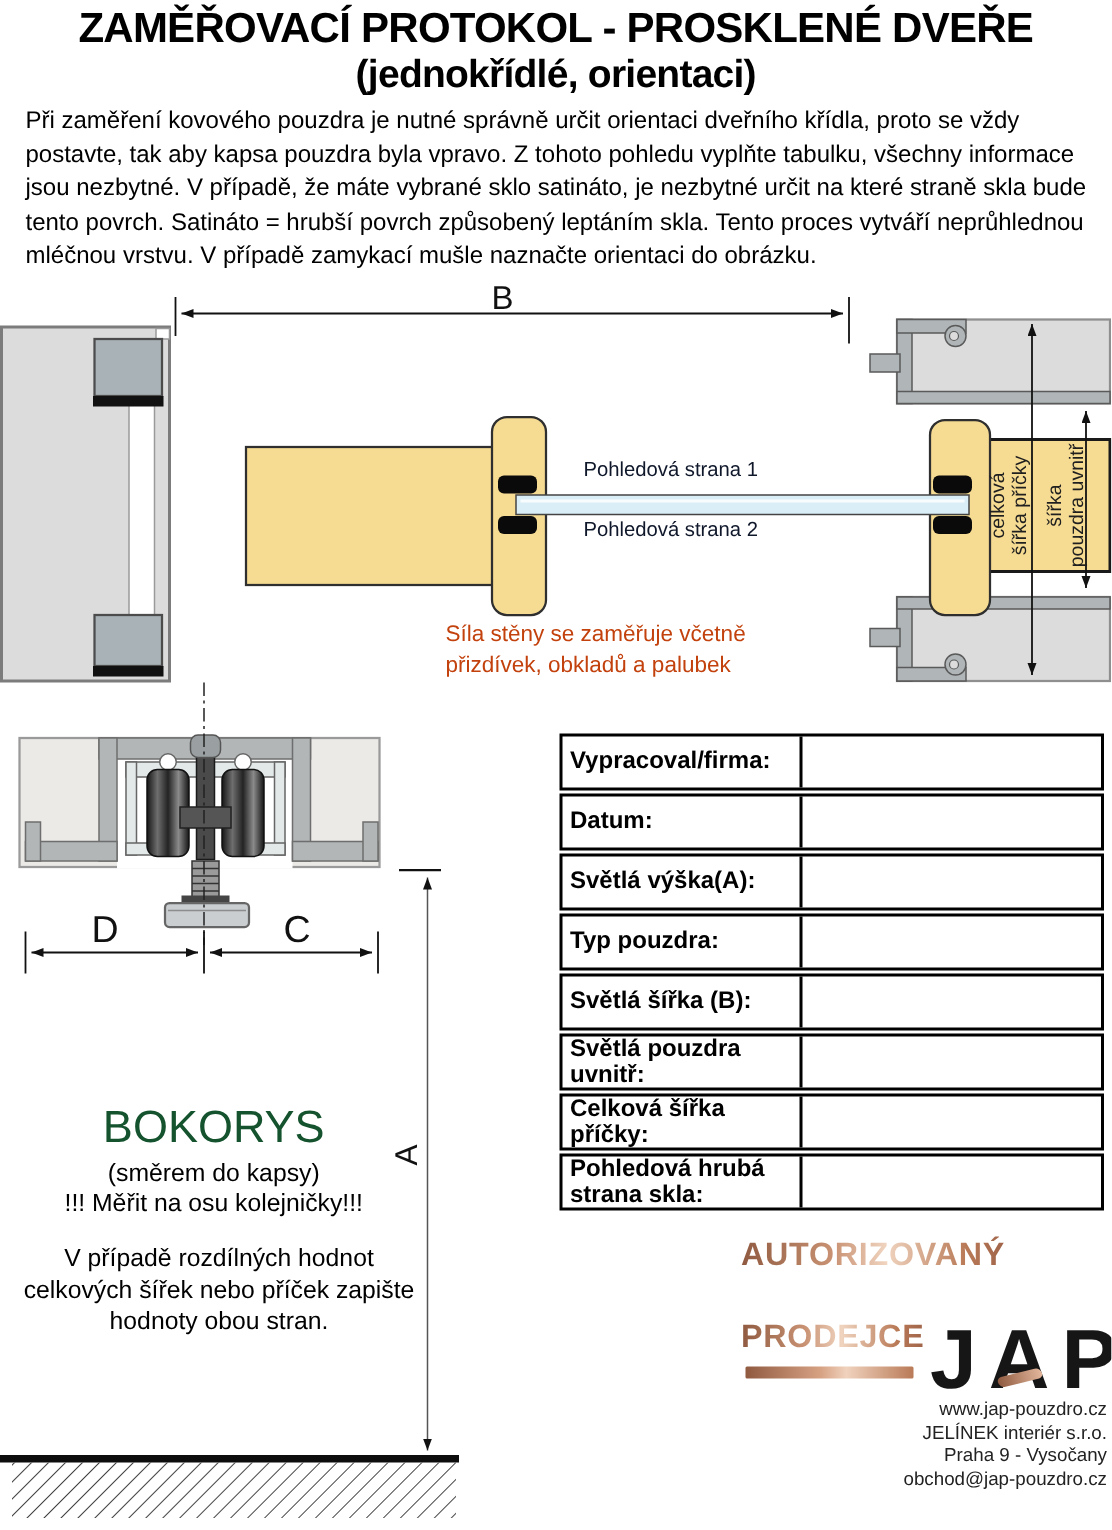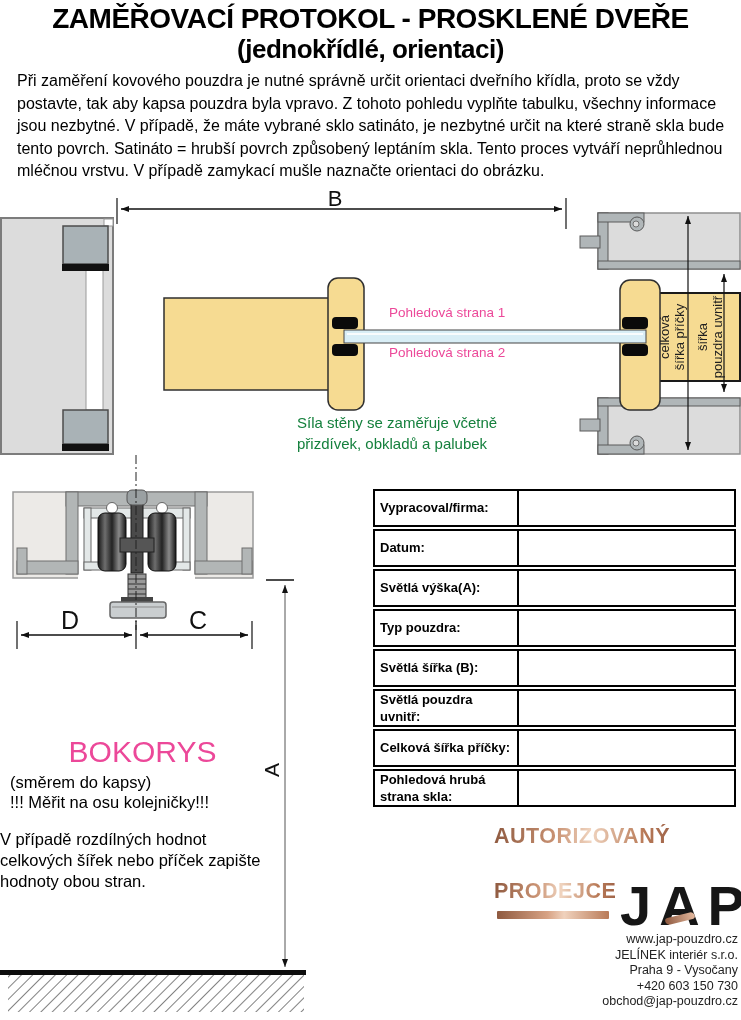--- a/index.html
+++ b/index.html
@@ -9,37 +9,37 @@
   svg{position:absolute;left:0;top:0;}
   
   .title{left:0;top:3px;width:741px;text-align:center;font-weight:bold;}
   .title .l1{display:block;font-size:28px;line-height:32px;letter-spacing:-0.5px;}
   .title .l2{display:block;font-size:26px;line-height:28px;letter-spacing:-0.5px;}
   
   .intro{left:17px;top:70px;width:717px;font-size:16px;line-height:22.6px;}
   
   .dimlabel{font-size:22px;color:#111;text-align:center;}
   .dimlabel.big{font-size:25px;}
-  .sideline{font-size:13.5px;color:#ec4899;}
-  .rednote{left:297px;top:413px;width:260px;font-size:15px;line-height:20.5px;color:#15803d;}
+  .sideline{font-size:13.5px;color:#0f172a;}
+  .rednote{left:297px;top:413px;width:260px;font-size:15px;line-height:20.5px;color:#c2410c;}
   .rednote span{display:block;}
   .vlabel{text-align:center;transform:rotate(-90deg);font-size:13px;line-height:15px;color:#1f1f1f;width:84px;}
   .vlabel span{display:block;white-space:nowrap;}
   .alabel{transform:rotate(-90deg);font-size:21px;color:#111;text-align:center;}
   
-  .bok-h{left:10px;top:736px;width:265px;text-align:center;font-size:30px;line-height:32px;color:#ec4899;}
-  .bok-s1{left:10px;top:773px;width:265px;font-size:16.5px;}
-  .bok-s2{left:10px;top:793px;width:265px;text-align:left;font-size:16.5px;}
-  .bok-note{left:0;top:829px;width:292px;font-size:16.5px;line-height:21px;}
+  .bok-h{left:10px;top:736px;width:265px;text-align:center;font-size:30px;line-height:32px;color:#14532d;}
+  .bok-s1{left:10px;top:773px;width:265px;text-align:center;font-size:16.5px;}
+  .bok-s2{left:10px;top:793px;width:265px;text-align:center;font-size:16.5px;}
+  .bok-note{left:0;top:829px;width:292px;text-align:center;font-size:16.5px;line-height:21px;}
   .bok-note span{display:block;}
   
   .ftable{left:373px;top:489px;width:363px;}
   .frow{box-sizing:border-box;height:38px;border:2px solid #000;margin-bottom:2px;display:flex;background:#fff;}
-  .flabel{box-sizing:border-box;width:144px;border-right:2px solid #000;display:flex;align-items:center;
-          padding:1px 5px;font-weight:bold;font-size:13px;line-height:17.5px;}
+  .flabel{box-sizing:border-box;width:160px;border-right:2px solid #000;display:flex;align-items:center;
+          padding:1px 5px;font-weight:bold;font-size:16px;line-height:17.5px;}
   .fvalue{flex:1;}
   
   .copper-text{font-weight:bold;font-size:21.5px;letter-spacing:0.5px;
     background:linear-gradient(90deg,#8f5a40 0%,#c99273 35%,#f0d4bf 55%,#b97a57 85%,#a06449 100%);
     -webkit-background-clip:text;background-clip:text;color:transparent;}
   .copper-bar{background:linear-gradient(90deg,#8f5a40,#d7a284 45%,#f0d2bd 60%,#b97a57);border-radius:1px;}
   .jap{font-size:56px;font-weight:800;letter-spacing:8px;color:#161616;line-height:56px;}
   .swoosh{background:linear-gradient(90deg,#8f5a40,#e3b79c);border-radius:4px 6px 4px 6px;
           transform:rotate(-14deg);}
   .contacts{left:478px;top:932px;width:260px;text-align:right;font-size:12.5px;line-height:15.6px;color:#222;}
@@ -279,17 +279,16 @@
   <div class="abs copper-text" style="left:494px;top:879px;">PRODEJCE</div>
   <div class="abs copper-bar" style="left:497px;top:911px;width:112px;height:8px;"></div>
 
   <div class="abs jap" style="left:620px;top:878px;">JAP</div>
   <div class="abs swoosh" style="left:665px;top:915px;width:30px;height:7px;"></div>
 
   <div class="abs contacts">
     <span>www.jap-pouzdro.cz</span>
     <span>JELÍNEK interiér s.r.o.</span>
     <span>Praha 9 - Vysočany</span>
-    <span>+420 603 150 730</span>
     <span>obchod@jap-pouzdro.cz</span>
   </div>
 
 </div>
 
 </body></html>

